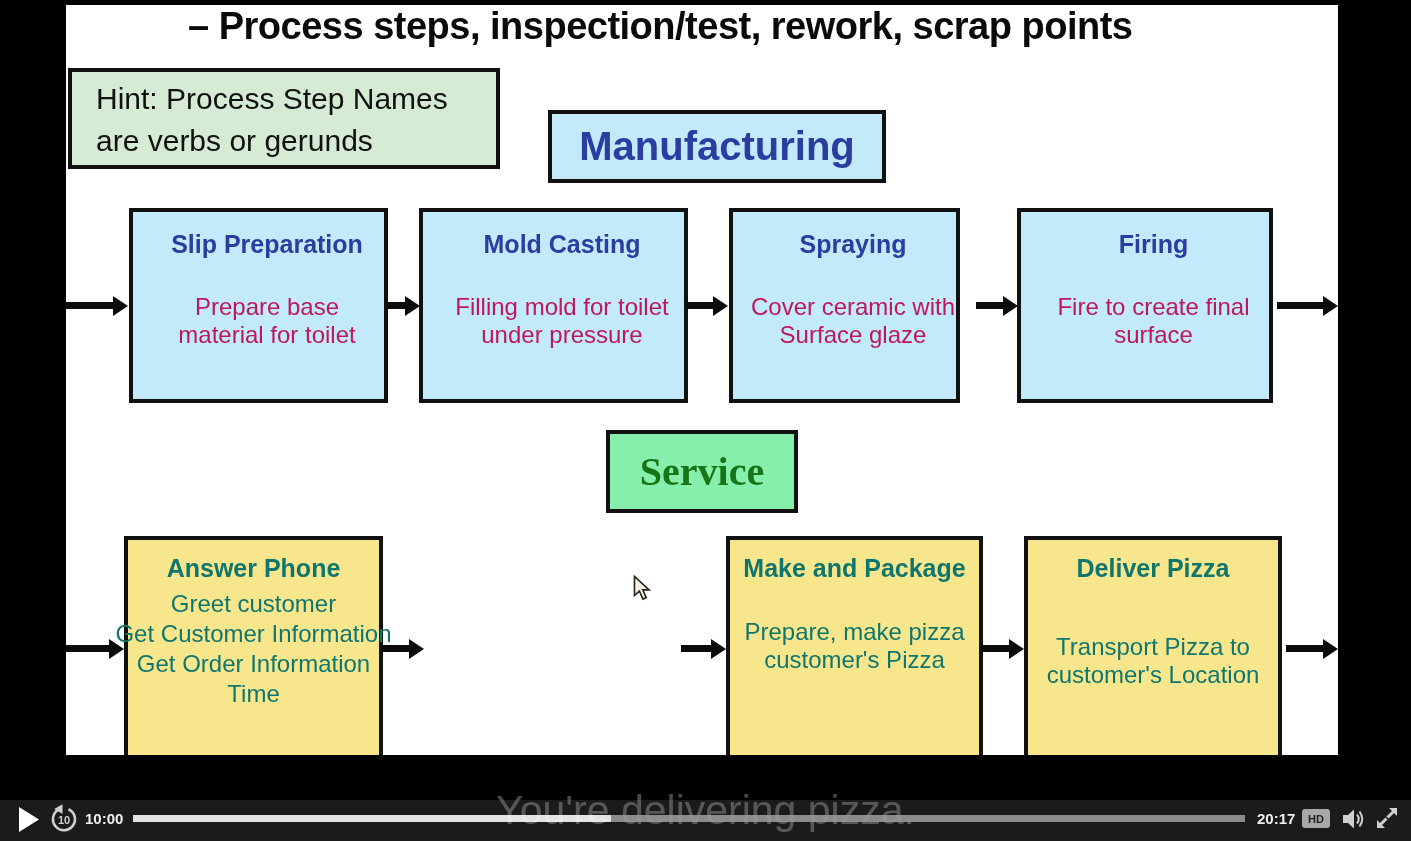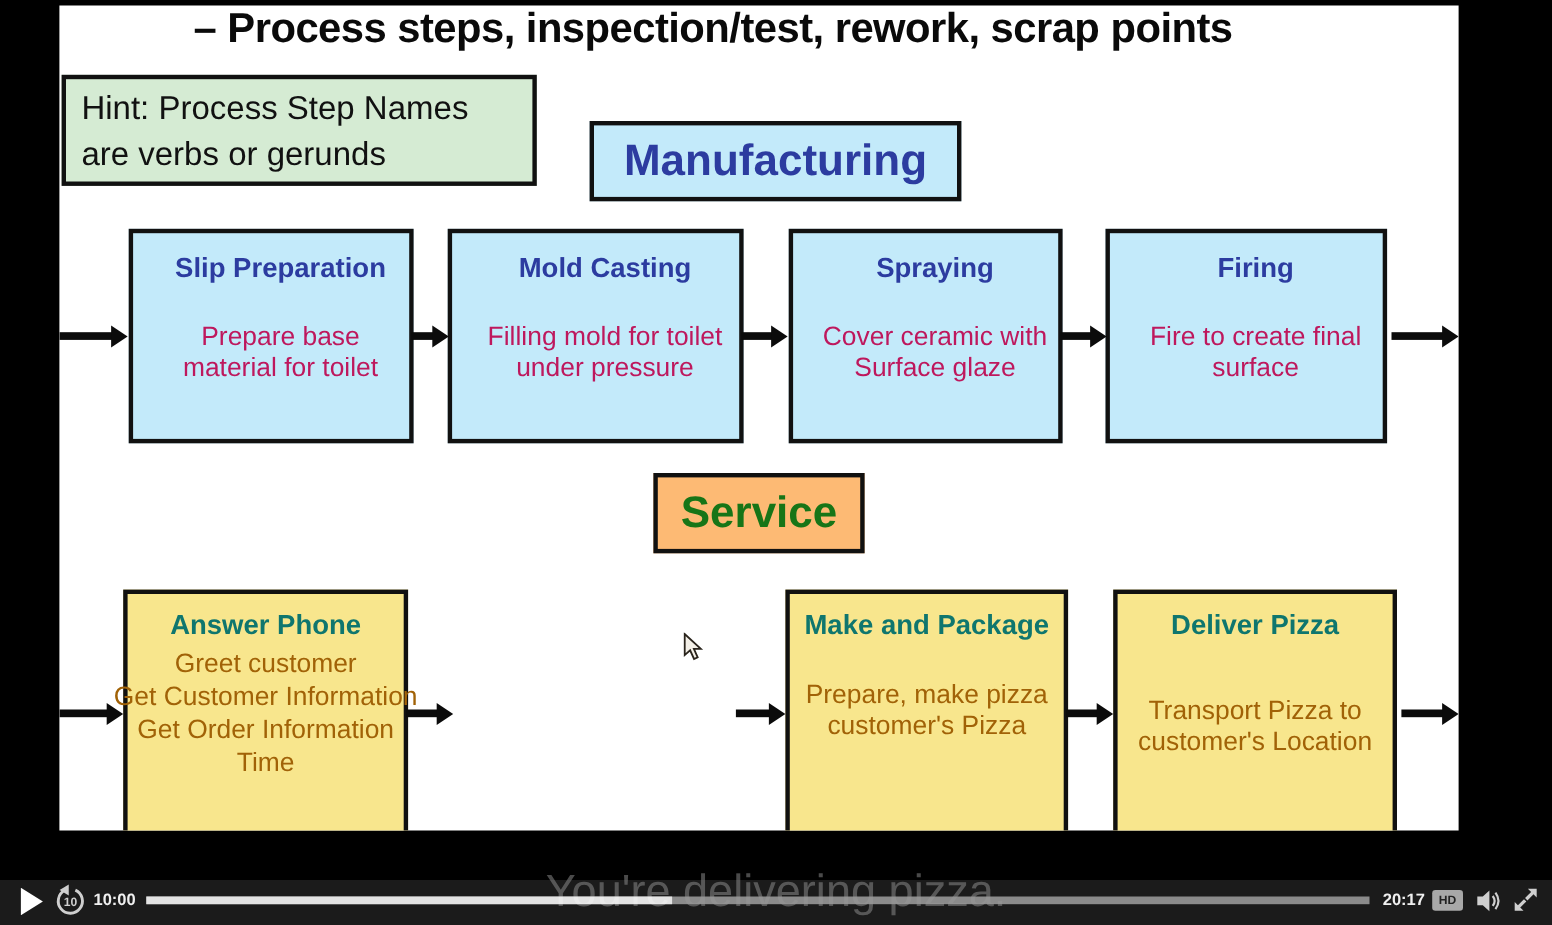--- a/index.html
+++ b/index.html
@@ -1,39 +1,39 @@
 <!DOCTYPE html>
 <html><head>
 <meta charset="utf-8">
 <style>
   * { margin:0; padding:0; box-sizing:border-box; }
   html,body { background:#000; }
   body { font-family:"Liberation Sans", sans-serif; }
   .stage { position:relative; width:1411px; height:841px; background:#000; overflow:hidden; }
 
   
-  .slide { position:absolute; left:54px; top:5px; width:1272px; height:750px; background:#fff; overflow:hidden; }
+  .slide { position:absolute; left:66px; top:5px; width:1272px; height:750px; background:#fff; overflow:hidden; }
 
   .slide-title { position:absolute; left:122px; top:0px; font-size:38px; font-weight:bold; color:#0a0a0a; letter-spacing:-0.5px; white-space:nowrap; }
 
-  .hint-box { position:absolute; left:2px; top:63px; width:432px; height:101px; background:#d5ebd3; border:4px solid #111; padding:6px 0 0 14px; font-size:30px; line-height:42px; color:#111; }
+  .hint-box { position:absolute; left:2px; top:63px; width:432px; height:101px; background:#d5ebd3; border:4px solid #111; padding:6px 0 0 24px; font-size:30px; line-height:42px; color:#111; }
 
   .section-label { position:absolute; border:4px solid #111; display:flex; align-items:center; justify-content:center; font-weight:bold; font-size:40px; }
   .label-manufacturing { left:470px; top:105px; width:338px; height:73px; background:#c3eafa; color:#2c3ca0;margin-left:12px; }
-  .label-service { left:540px; top:425px; width:192px; height:73px; background:#fdba74; color:#177517; }
+  .label-service { left:540px; top:425px; width:192px; height:83px; background:#86efac; color:#177517;font-family:Liberation Serif, serif; }
 
   .step { position:absolute; border:4px solid #111; display:flex; flex-direction:column; align-items:center; overflow:visible; }
   .step-blue { top:203px; height:195px; background:#c3eafa;padding-left:17px; }
   .step-yellow { top:531px; height:226px; background:#f8e68d; }
   .step-title { font-weight:bold; font-size:25px; white-space:nowrap; }
   .step-blue .step-title { color:#2c3ca0; margin-top:18px; }
   .step-yellow .step-title { color:#0f766e; margin-top:14px; }
   .step-body { text-align:center; font-size:24px; line-height:28px; color:#be185d; }
   .step-blue .step-body { margin-top:34px; }
-  .step-yellow .step-body { color:#a16207; }
+  .step-yellow .step-body { color:#0f766e; }
   .step-body div { white-space:nowrap; }
   .body-list { margin-top:6px; line-height:30px; }
   .body-gap-lg { margin-top:50px; }
   .body-gap-md { margin-top:35px; }
 
   .arrow { position:absolute; height:7px; background:#0b0b0b; }
   .arrow::after { content:''; position:absolute; right:-14px; top:-6.5px; width:0; height:0;
     border-left:15px solid #0b0b0b; border-top:10px solid transparent; border-bottom:10px solid transparent; }
   .row1 { top:297px; } .row2 { top:640px; }
 
@@ -81,21 +81,21 @@
         <div>material for toilet</div>
       </div>
     </div>
     <div class="step step-blue" style="left:353px;width:269px;">
       <div class="step-title">Mold Casting</div>
       <div class="step-body">
         <div>Filling mold for toilet</div>
         <div>under pressure</div>
       </div>
     </div>
-    <div class="step step-blue" style="left:663px;width:249px;">
+    <div class="step step-blue" style="left:663px;width:231px;">
       <div class="step-title">Spraying</div>
       <div class="step-body">
         <div>Cover ceramic with</div>
         <div>Surface glaze</div>
       </div>
     </div>
     <div class="step step-blue" style="left:951px;width:256px;">
       <div class="step-title">Firing</div>
       <div class="step-body">
         <div>Fire to create final</div>

